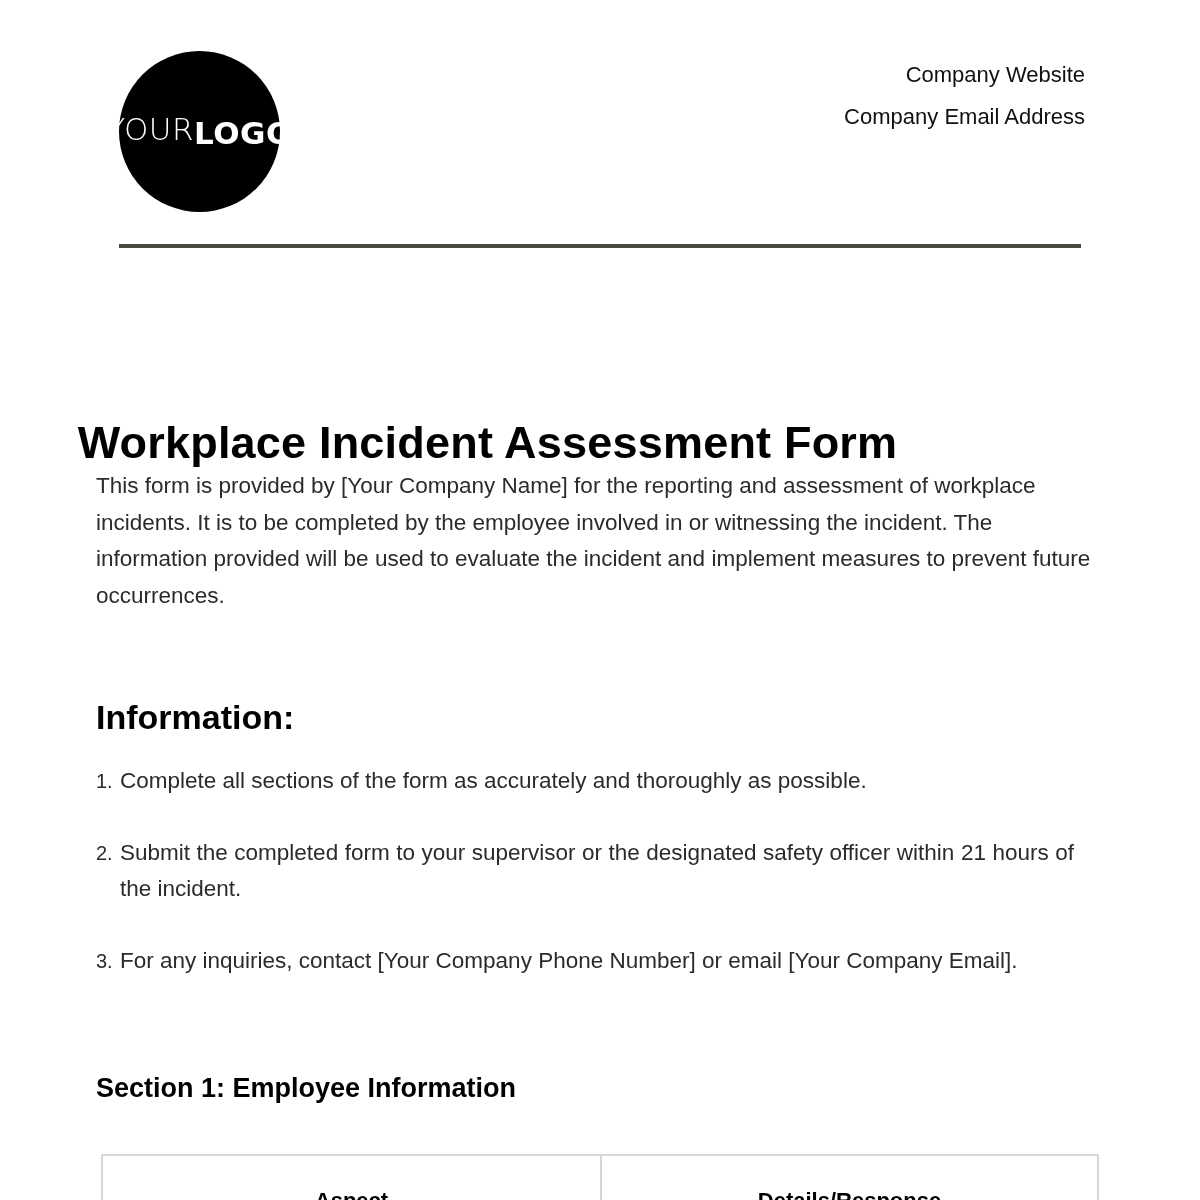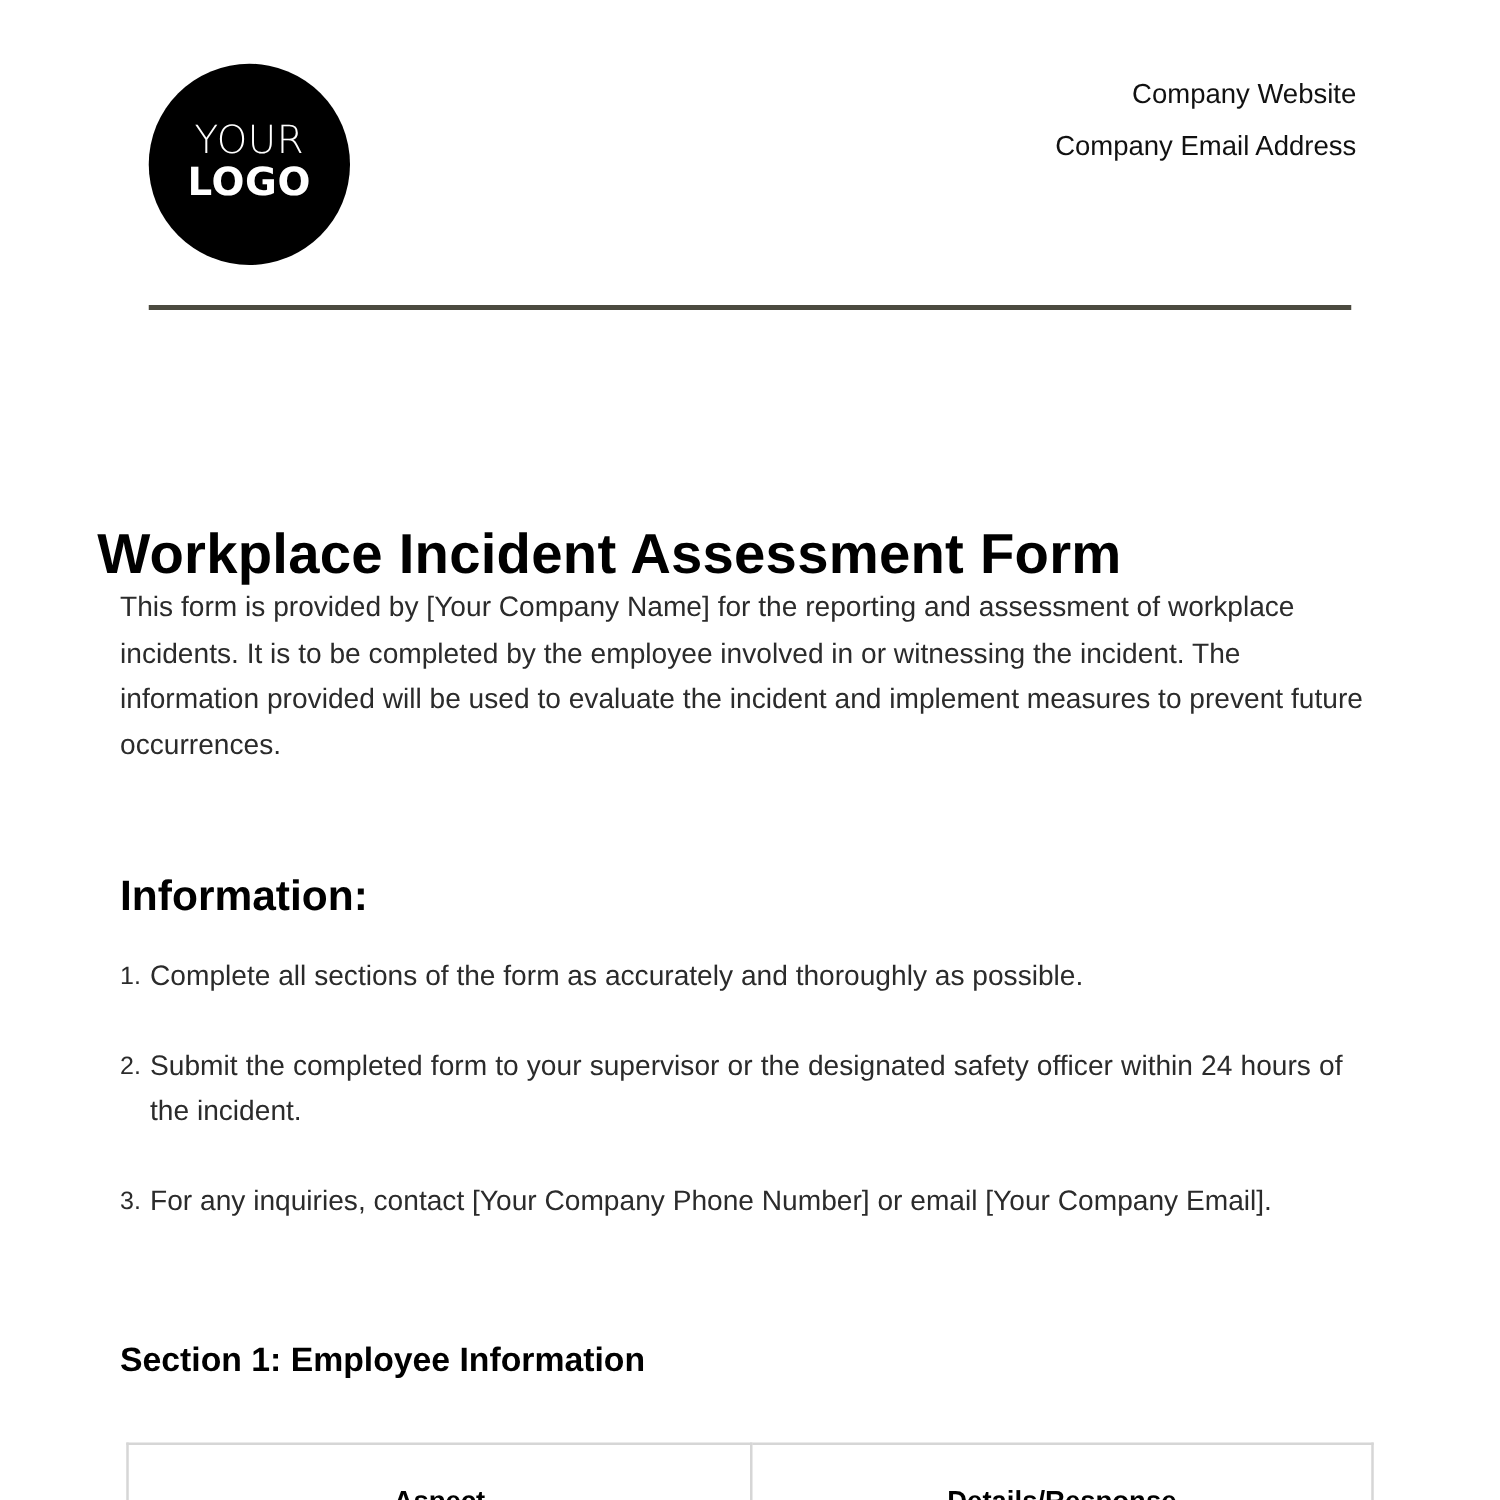--- a/index.html
+++ b/index.html
@@ -18,21 +18,21 @@
     
     .logo {
       position: absolute;
       left: 119px;
       top: 51px;
       width: 161px;
       height: 161px;
       border-radius: 50%;
       background: #000000;
       display: flex;
-      flex-direction: column;
+      flex-direction: row;
       align-items: center;
       justify-content: center;
       color: #ffffff;
       line-height: 1;
     }
     .logo .l1 {
       font-family: "DejaVu Sans", sans-serif;
       font-weight: 300;
       font-size: 31px;
       letter-spacing: 0.5px;
@@ -173,21 +173,21 @@
 
 <h2 class="h-instructions">Information:</h2>
 
 <ol class="steps">
   <li>
     <span class="num">1.</span>
     <span class="txt">Complete all sections of the form as accurately and thoroughly as possible.</span>
   </li>
   <li>
     <span class="num">2.</span>
-    <span class="txt">Submit the completed form to your supervisor or the designated safety officer within 24 hours of the incident.</span>
+    <span class="txt">Submit the completed form to your supervisor or the designated safety officer within 21 hours of the incident.</span>
   </li>
   <li>
     <span class="num">3.</span>
     <span class="txt">For any inquiries, contact [Your Company Phone Number] or email [Your Company Email].</span>
   </li>
 </ol>
 
 <h3 class="h-section">Section 1: Employee Information</h3>
 
 <table class="tbl">

